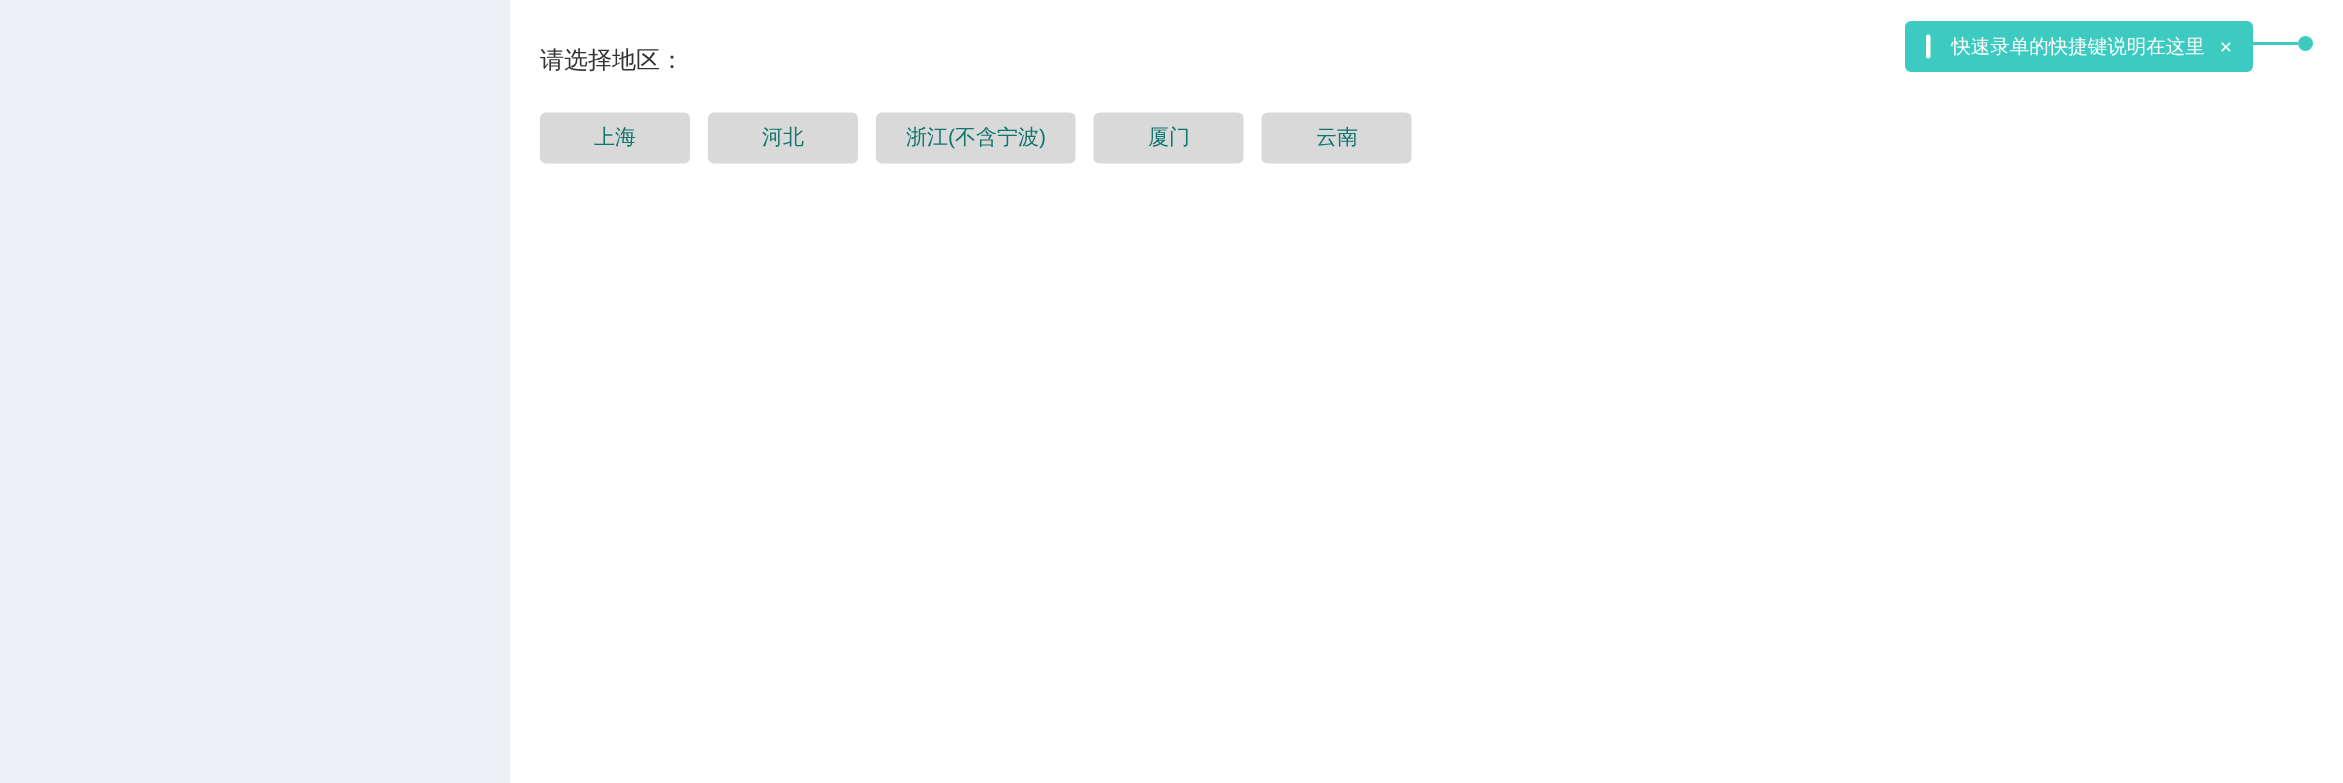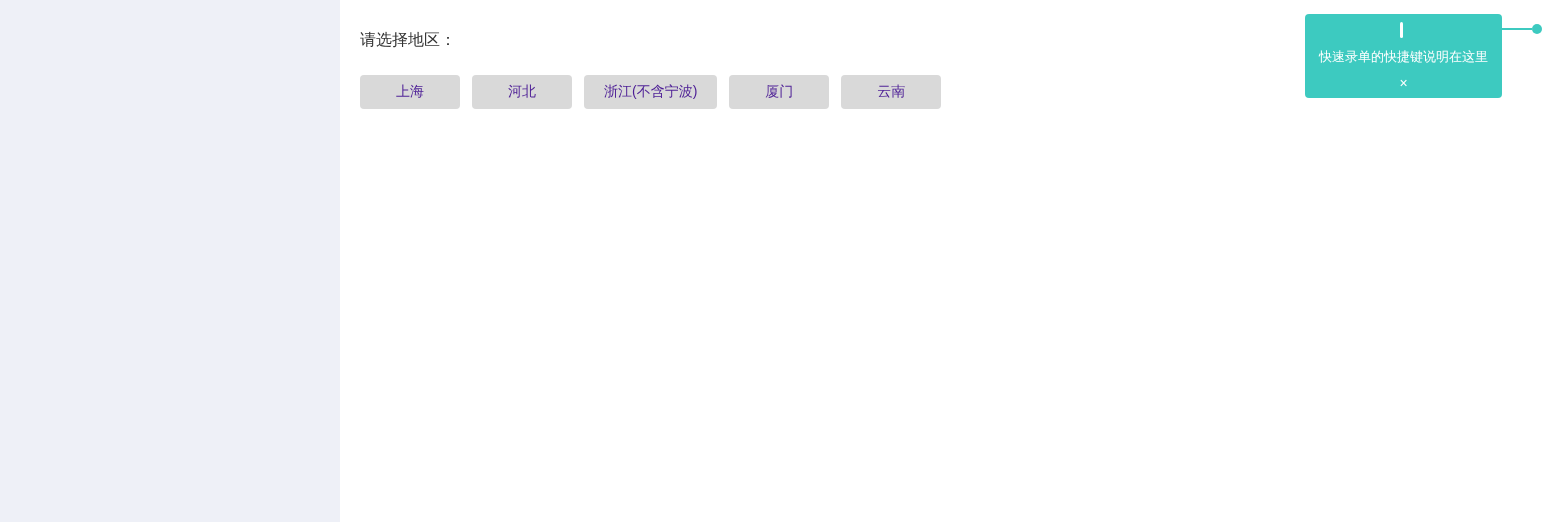--- a/index.html
+++ b/index.html
@@ -48,21 +48,21 @@
       flex-wrap: wrap;
       gap: 12px;
     }
 
     .region-btn {
       background: #d9d9d9;
       border: none;
       border-radius: 4px;
       padding: 8px 20px;
       font-size: 14px;
-      color: #4c1d95;
+      color: #0f766e;
       cursor: pointer;
       min-width: 100px;
       text-align: center;
       white-space: nowrap;
     }
 
     
     .tooltip-banner {
       position: absolute;
       top: 14px;
@@ -70,21 +70,20 @@
       background: #3dcac0;
       color: #fff;
       font-size: 13px;
       padding: 8px 14px;
       border-radius: 4px;
       display: flex;
       align-items: center;
       gap: 10px;
       white-space: nowrap;
       z-index: 100;
-      flex-direction: column;
     }
 
     .tooltip-banner::before {
       content: '';
       display: inline-block;
       width: 3px;
       height: 16px;
       background: #fff;
       border-radius: 2px;
       margin-right: 4px;

